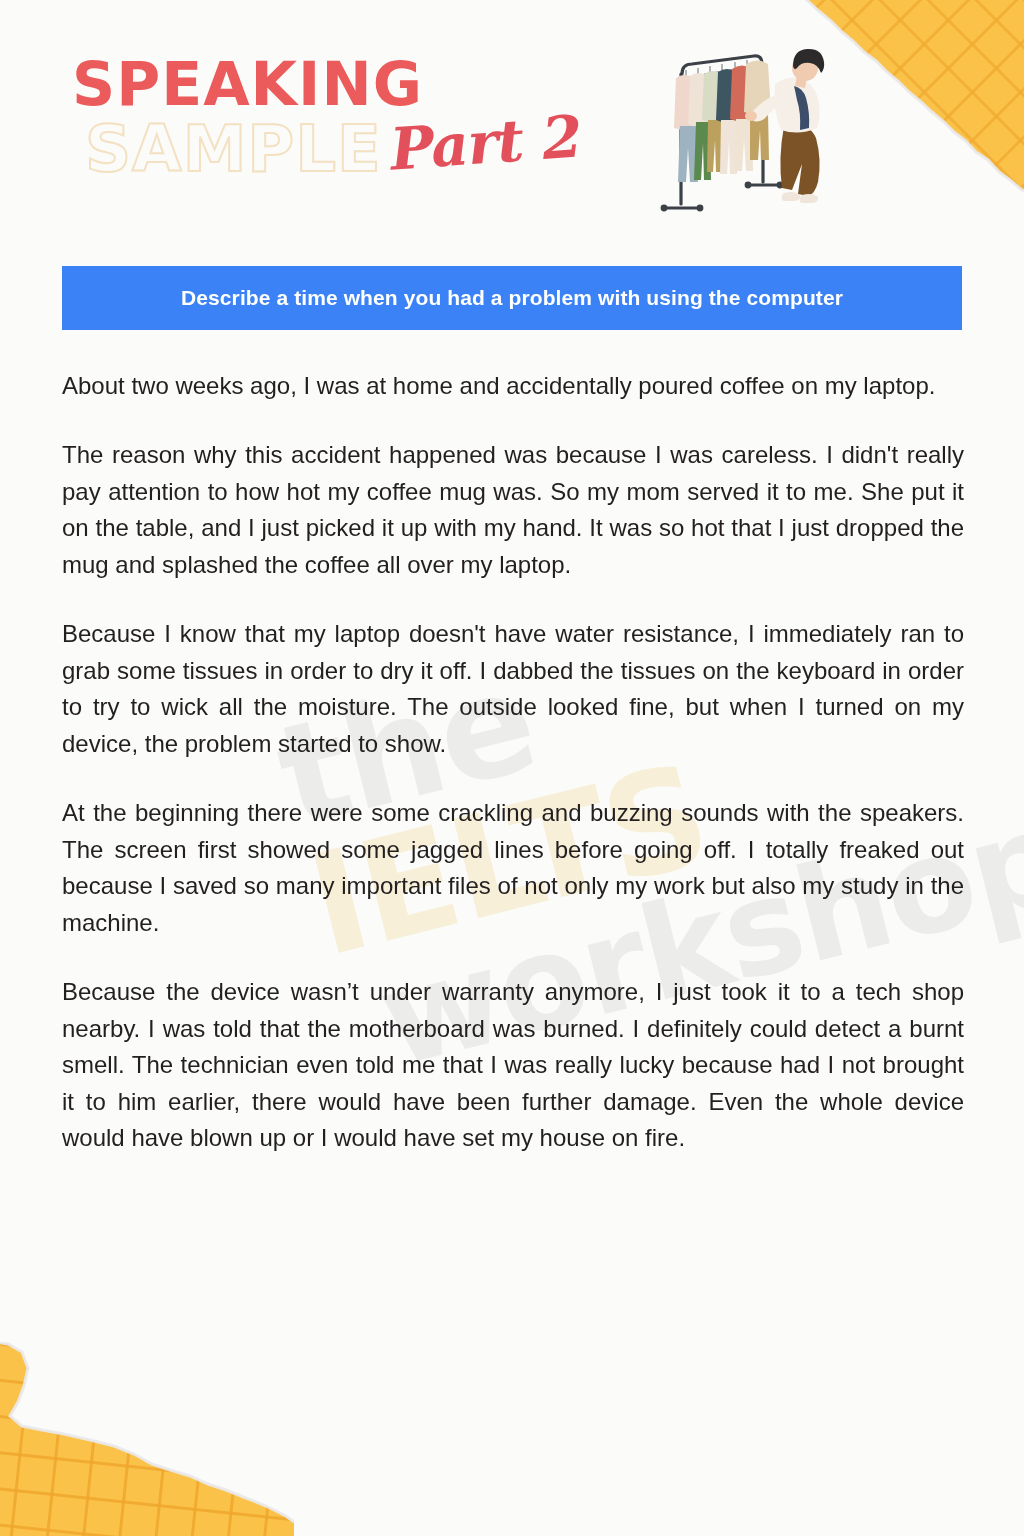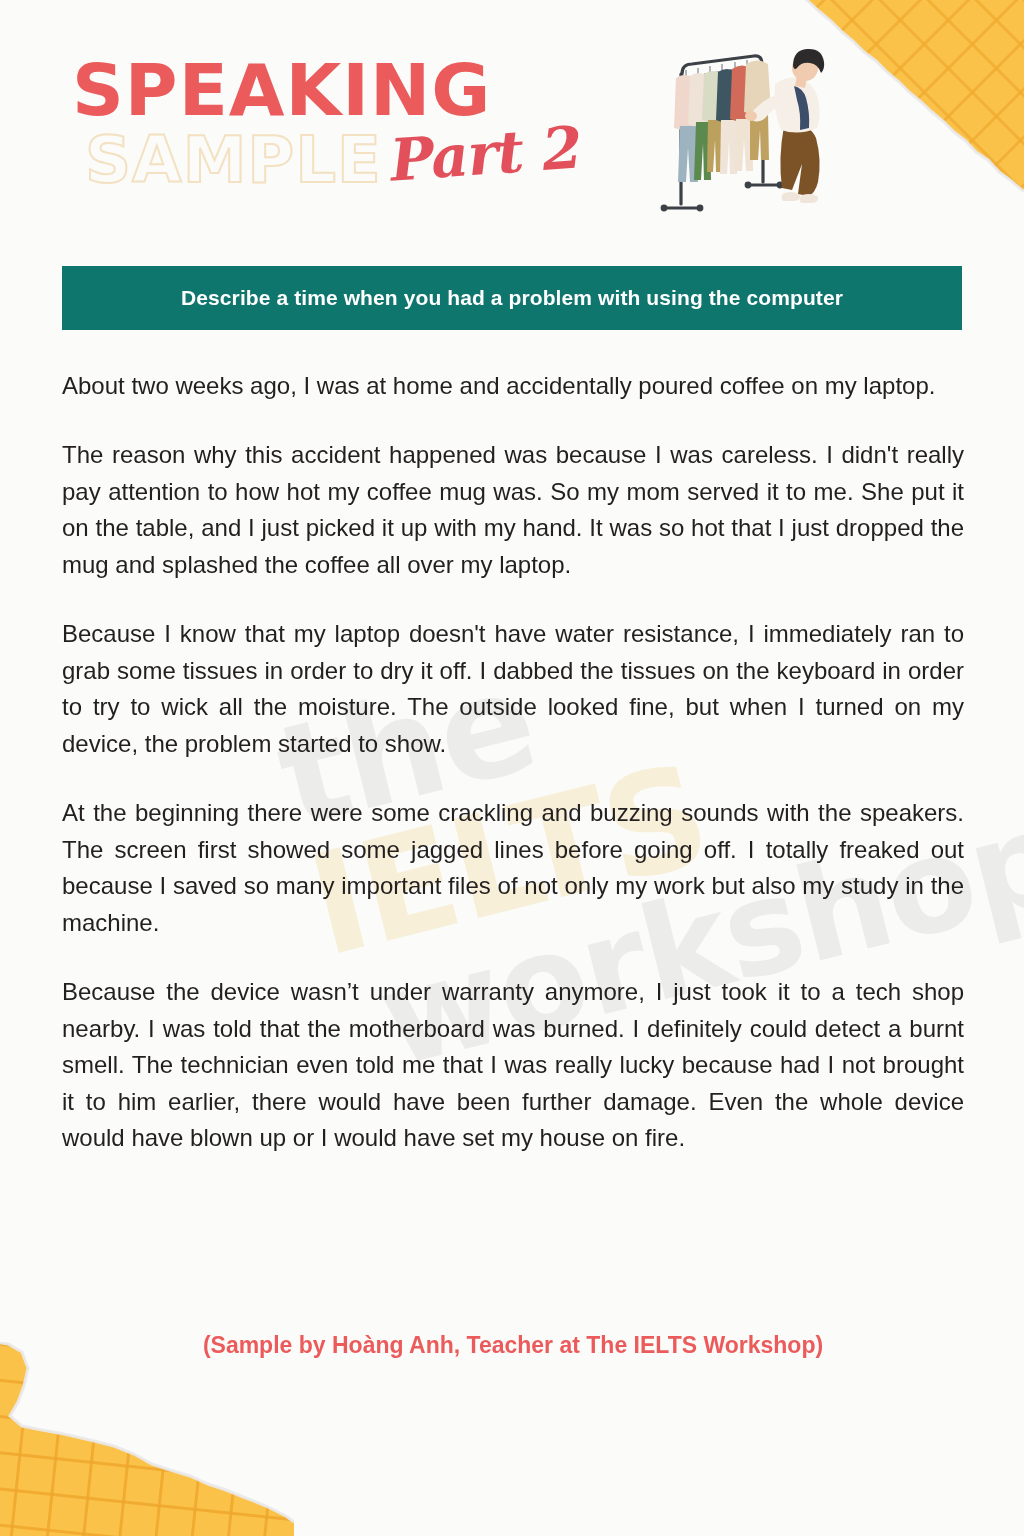--- a/index.html
+++ b/index.html
@@ -55,21 +55,21 @@
   .title-block {
     position: absolute;
     left: 72px;
     top: 56px;
     width: 560px;
   }
 
   .t-speaking {
     font-family: "DejaVu Sans", sans-serif;
     font-weight: 700;
-    font-size: 72px;
+    font-size: 60px;
     letter-spacing: 1px;
     line-height: 0.95;
     color: #EC5B5B;
     text-transform: uppercase;
   }
 
   .second-row {
     position: relative;
     height: 76px;
     margin-top: 4px;
@@ -111,21 +111,21 @@
     height: 200px;
   }
 
   
   .prompt-banner {
     position: absolute;
     left: 62px;
     top: 266px;
     width: 900px;
     height: 64px;
-    background: #0f766e;
+    background: #3b82f6;
     display: flex;
     align-items: center;
     justify-content: center;
   }
 
   .prompt-banner .prompt-text {
     color: #ffffff;
     font-size: 21px;
     font-weight: 700;
     letter-spacing: 0.1px;
@@ -332,15 +332,14 @@
   </div>
 
   <div class="body-copy">
       <div class="para"><span>About two weeks ago, I was at home and accidentally poured coffee on my laptop.</span></div>
       <div class="para"><span>The reason why this accident happened was because I was careless. I didn't really pay attention to how hot my coffee mug was. So my mom served it to me. She put it on the table, and I just picked it up with my hand. It was so hot that I just dropped the mug and splashed the coffee all over my laptop.</span></div>
       <div class="para"><span>Because I know that my laptop doesn't have water resistance, I immediately ran to grab some tissues in order to dry it off. I dabbed the tissues on the keyboard in order to try to </span><b>wick all the moisture</b><span>. The outside looked fine, but when I turned on my device, the problem started to show.</span></div>
       <div class="para"><span>At the beginning there were some crackling and buzzing sounds with the speakers. The screen first showed some jagged lines before going off. I totally freaked out because I saved so many important files of not only my work but also my study in the machine.</span></div>
       <div class="para"><span>Because the device wasn’t under warranty anymore, I just took it to a tech shop nearby. I was told that the motherboard was burned. I definitely could detect a burnt smell. The technician even told me that I was really lucky because had I not brought it to him earlier, there would have been further damage. Even the whole device would have </span><b>blown up</b><span> or I would have set my house on fire.</span></div>
     </div>
 
-  <div class="credit">(Sample by Hoàng Anh, Teacher at The IELTS Workshop)</div>
 
 </div>
 
 </body></html>

